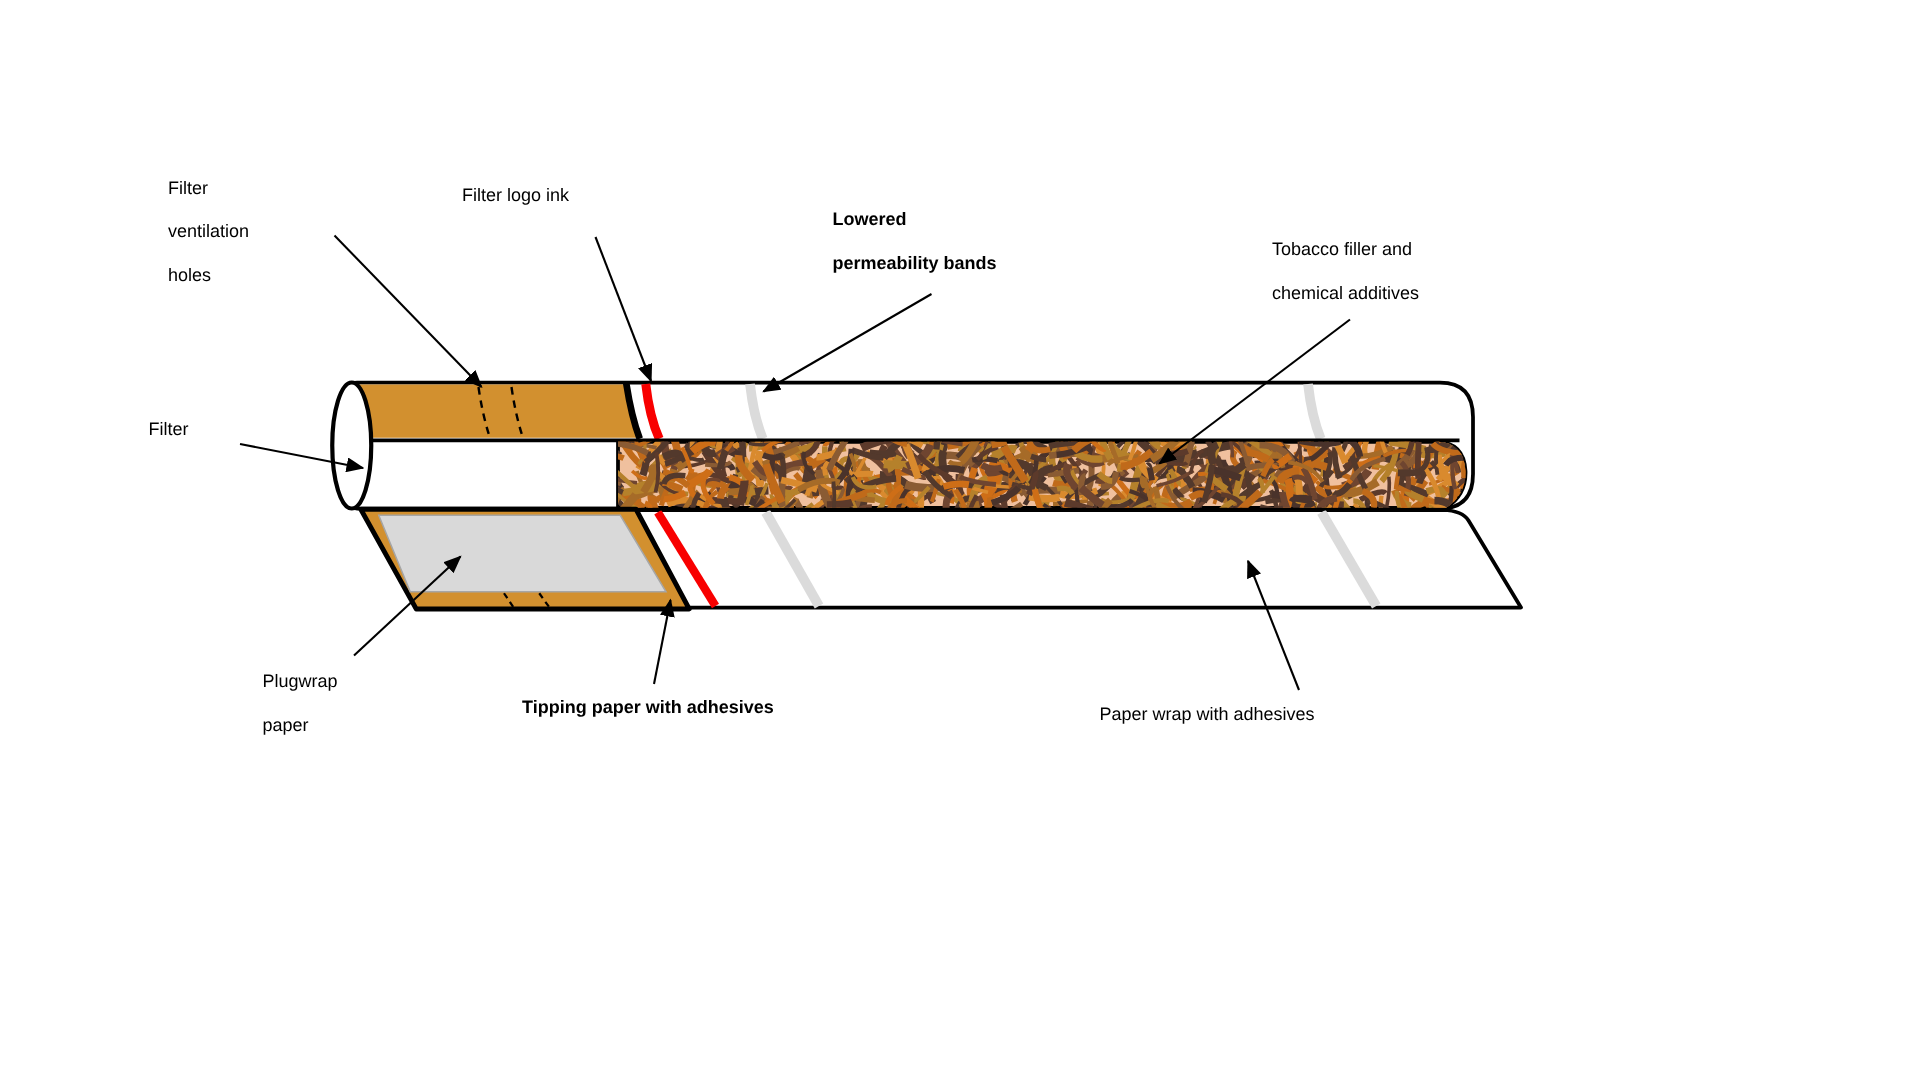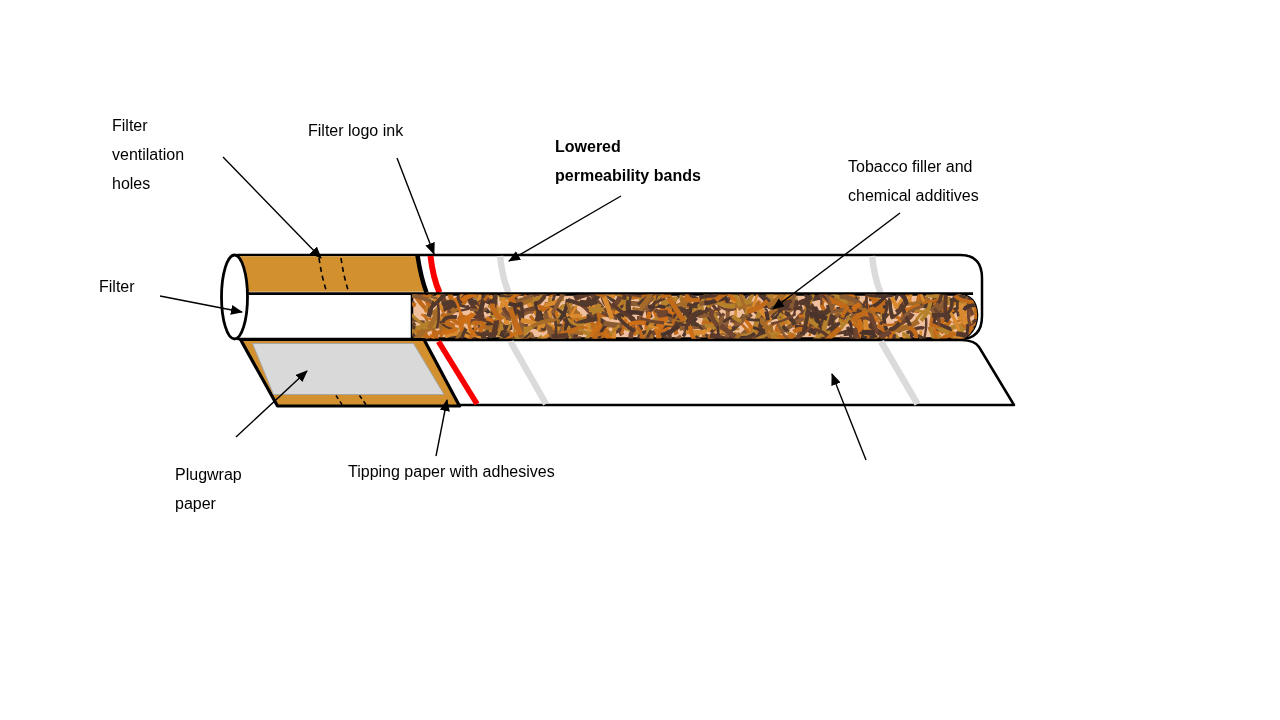--- a/index.html
+++ b/index.html
@@ -6,21 +6,21 @@
   .stage{
     position:relative;
     width:1280px;height:720px;
     background:#fff;
     overflow:hidden;
     font-family:"Liberation Sans", sans-serif;
   }
   .stage svg{position:absolute;left:0;top:0;}
   .label{
     position:absolute;
-    font-size:16px;
+    font-size:12px;
     line-height:29px;
     color:#000;
     white-space:pre-line;
   }
 </style>
 </head>
 <body>
 
 <div class="stage">
 
@@ -904,16 +904,17 @@
 
   <div class="label" style="left:112px; top:111px;">Filter
 ventilation
 holes</div>
   <div class="label" style="left:308px; top:116px;">Filter logo ink</div>
   <div class="label" style="left:555px; top:132px;font-weight:bold;">Lowered
 permeability bands</div>
   <div class="label" style="left:848px; top:152px;">Tobacco filler and
 chemical additives</div>
   <div class="label" style="left:99px; top:272px;">Filter</div>
-  <div class="label" style="left:175px; top:460px;">Plugwrap
+  <div class="label" style="left:175px; top:440px;">Plugwrap
 paper</div>
-  <div class="label" style="left:348px; top:457px;">Tipping paper with adhesives</div>
+  <div class="label" style="left:348px; top:457px;font-weight:bold;">Tipping paper with adhesives</div>
+  <div class="label" style="left:733px; top:462px;">Paper wrap with adhesives</div>
 </div>
 
 </body></html>

